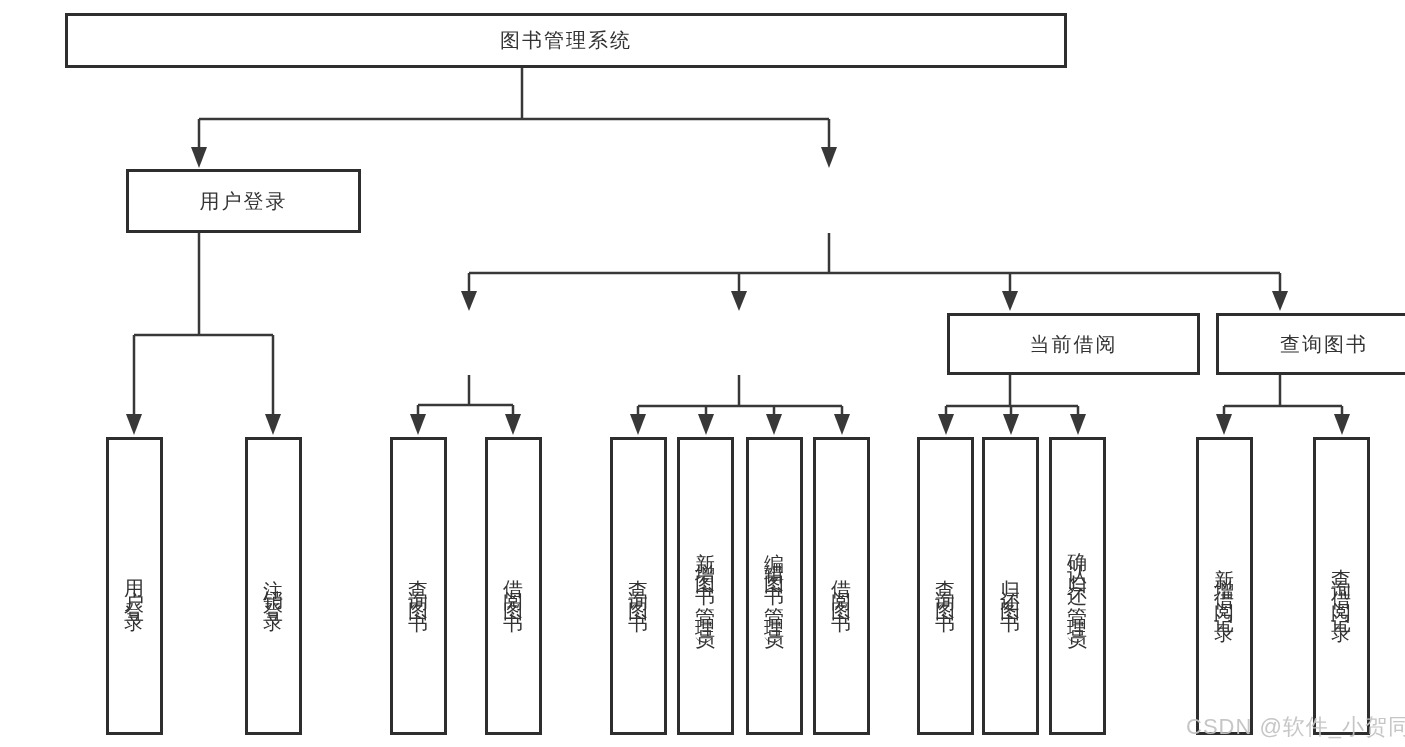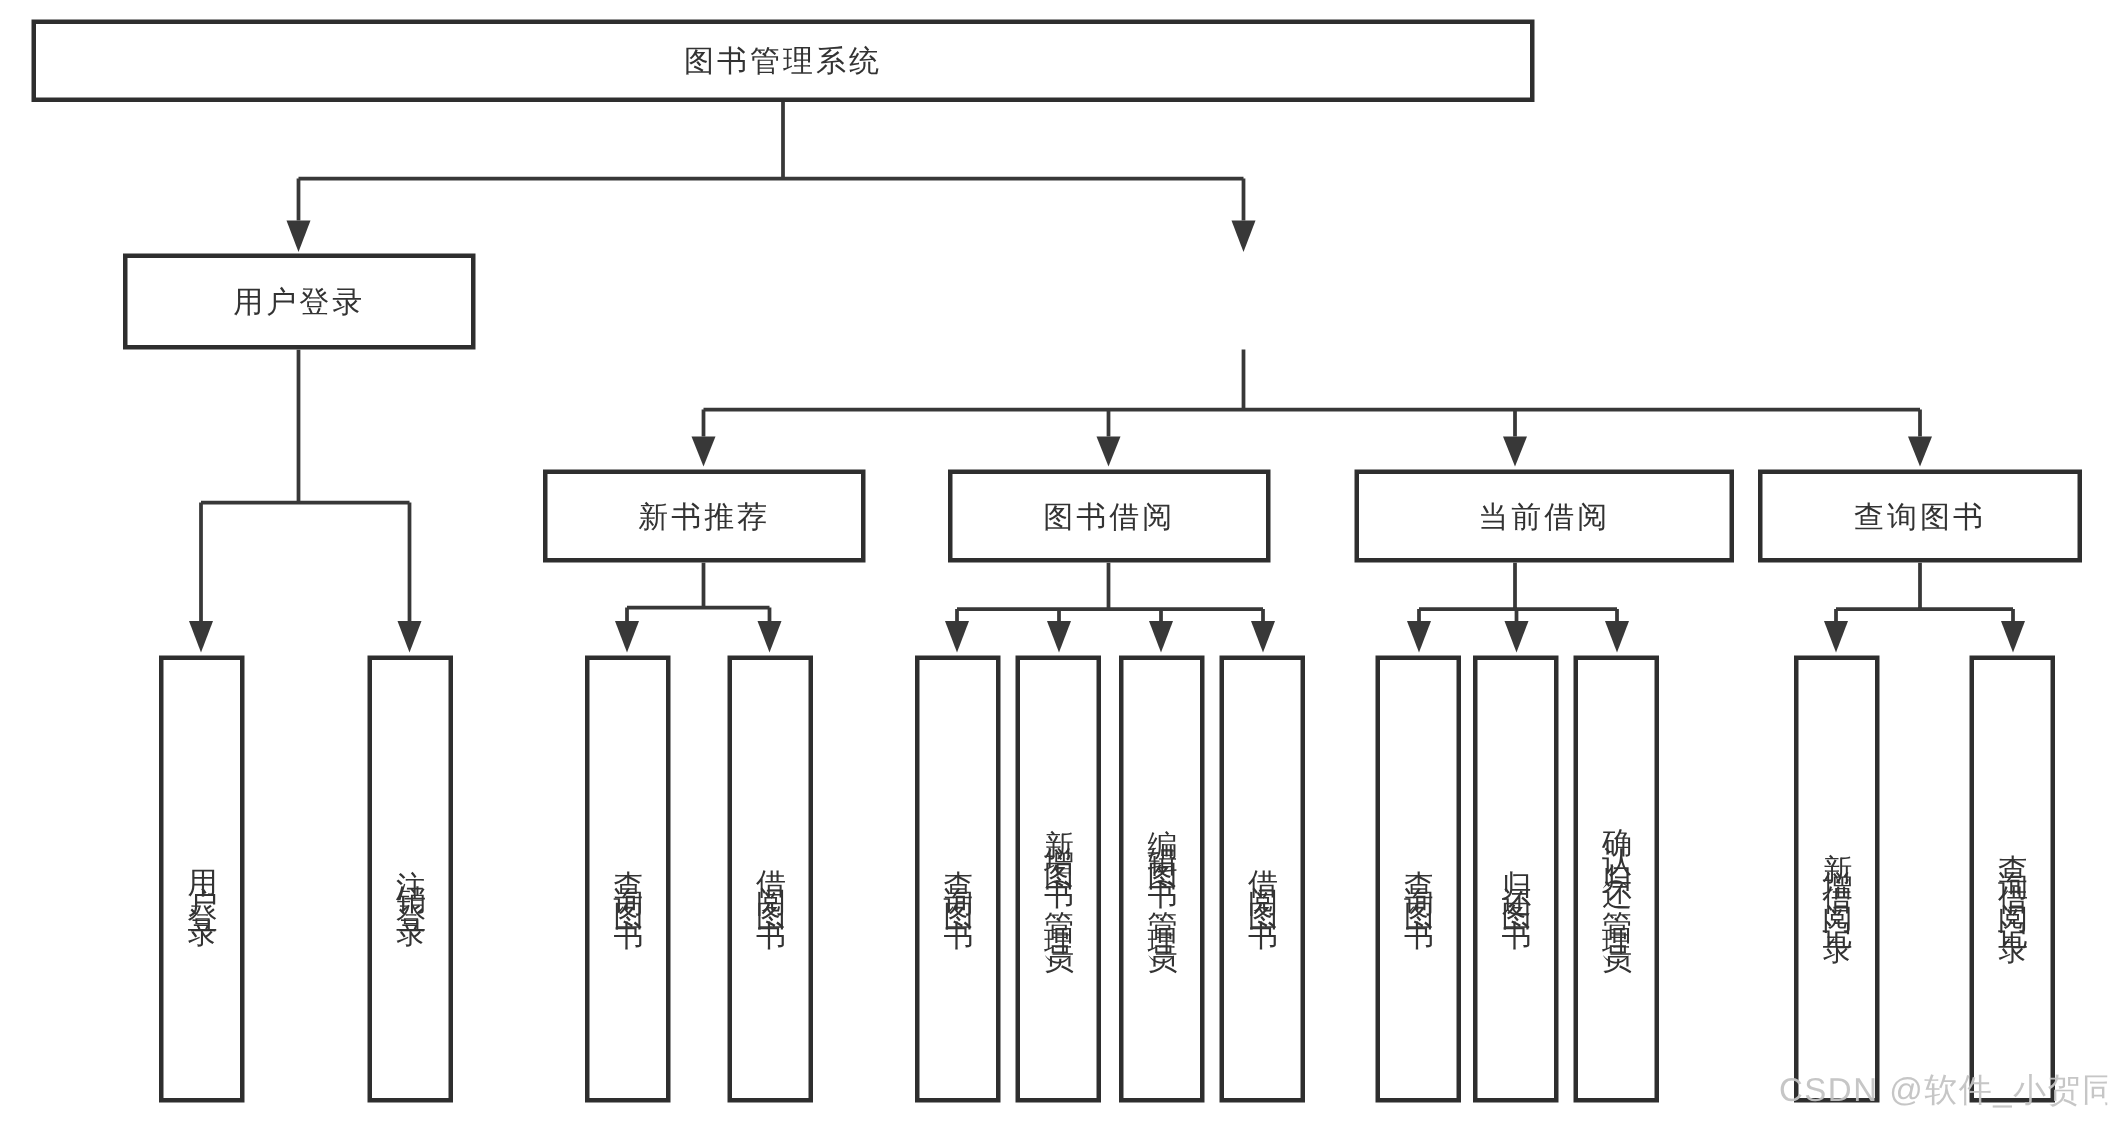--- a/index.html
+++ b/index.html
@@ -20,20 +20,21 @@
     box-sizing:border-box;
     border:3px solid #2e2e2e;
     background:#ffffff;
     display:flex;align-items:center;justify-content:center;
     z-index:1;
   }
   .hnode{
     font-size:20px;
     letter-spacing:2px;
     white-space:nowrap;
+    margin-left:44px;
   }
   .leaf{
     width:57px;top:437px;height:298px;
   }
   .leaf .vtext{
     writing-mode:vertical-rl;
     text-orientation:mixed;
     font-size:20px;
     letter-spacing:11px;
     line-height:1;
@@ -111,26 +112,20 @@
   </svg>
 
   <div class="node hnode n-root">
     <span>图书管理系统</span>
   </div>
 
   <div class="node hnode n-user-login">
     <span>用户登录</span>
   </div>
 
-  <div class="node hnode n-newbook">
-    <span>新书推荐</span>
-  </div>
-  <div class="node hnode n-borrow">
-    <span>图书借阅</span>
-  </div>
   <div class="node hnode n-current">
     <span>当前借阅</span>
   </div>
   <div class="node hnode n-records">
     <span>查询图书</span>
   </div>
 
   <div class="node leaf l-1">
     <span class="vtext">用户登录</span>
   </div>

